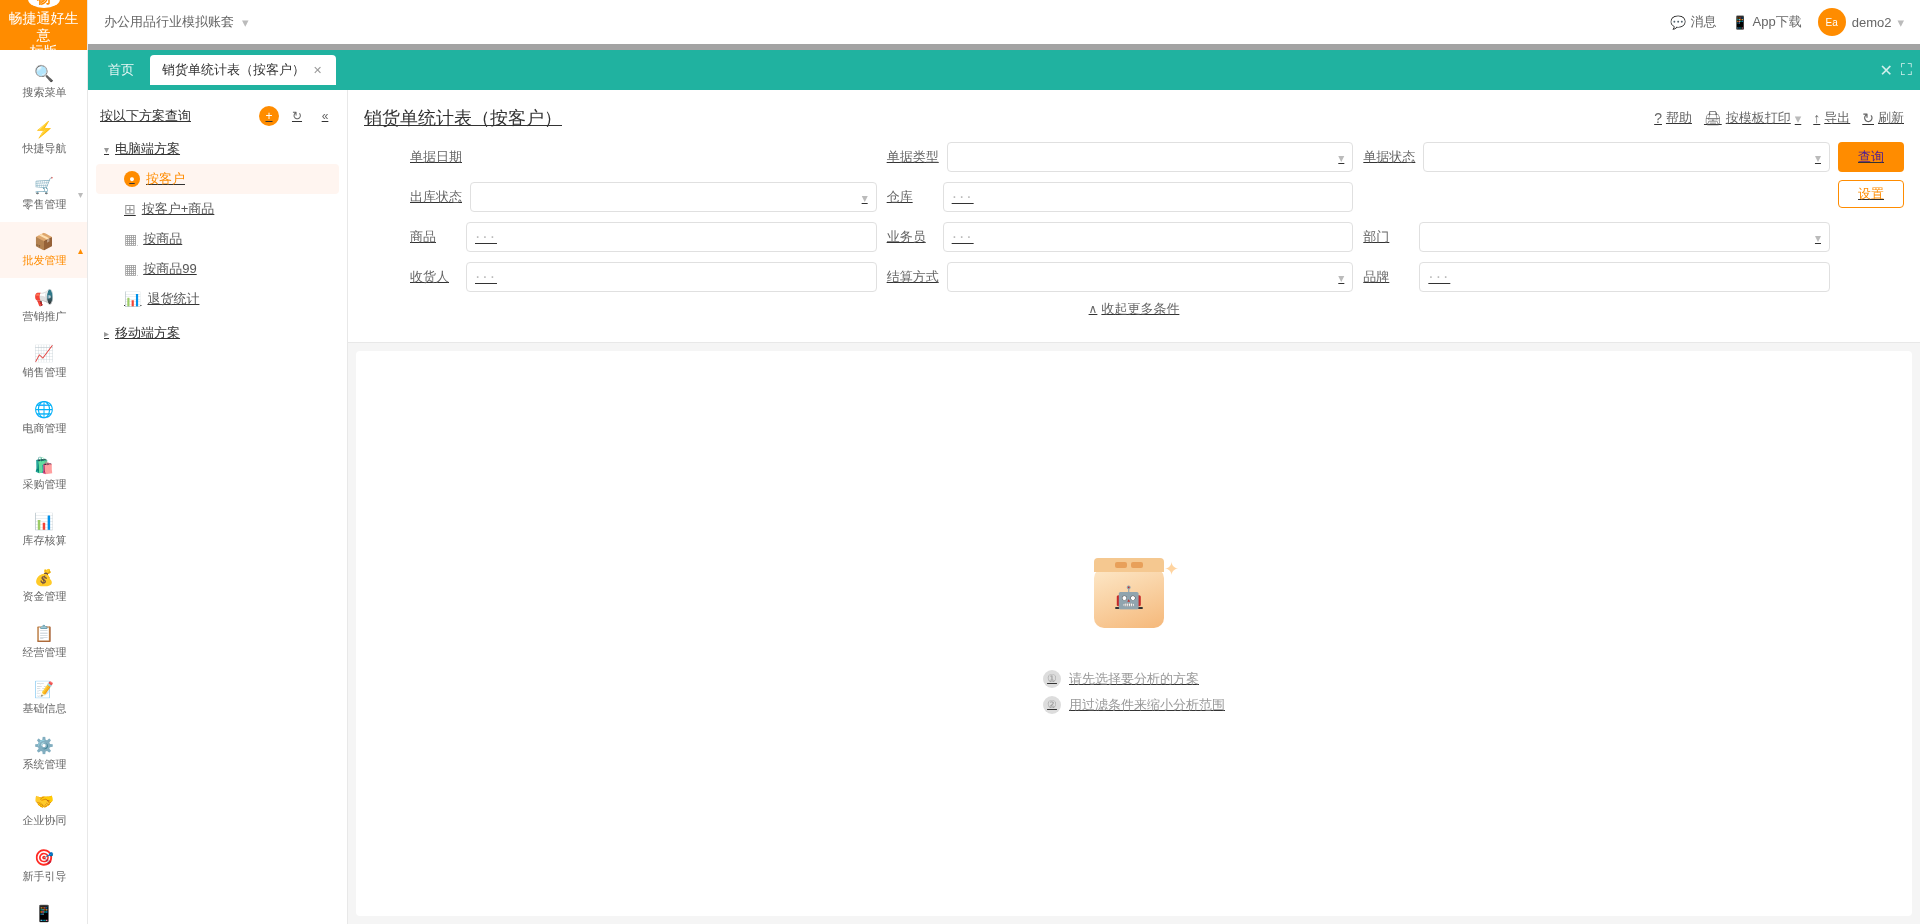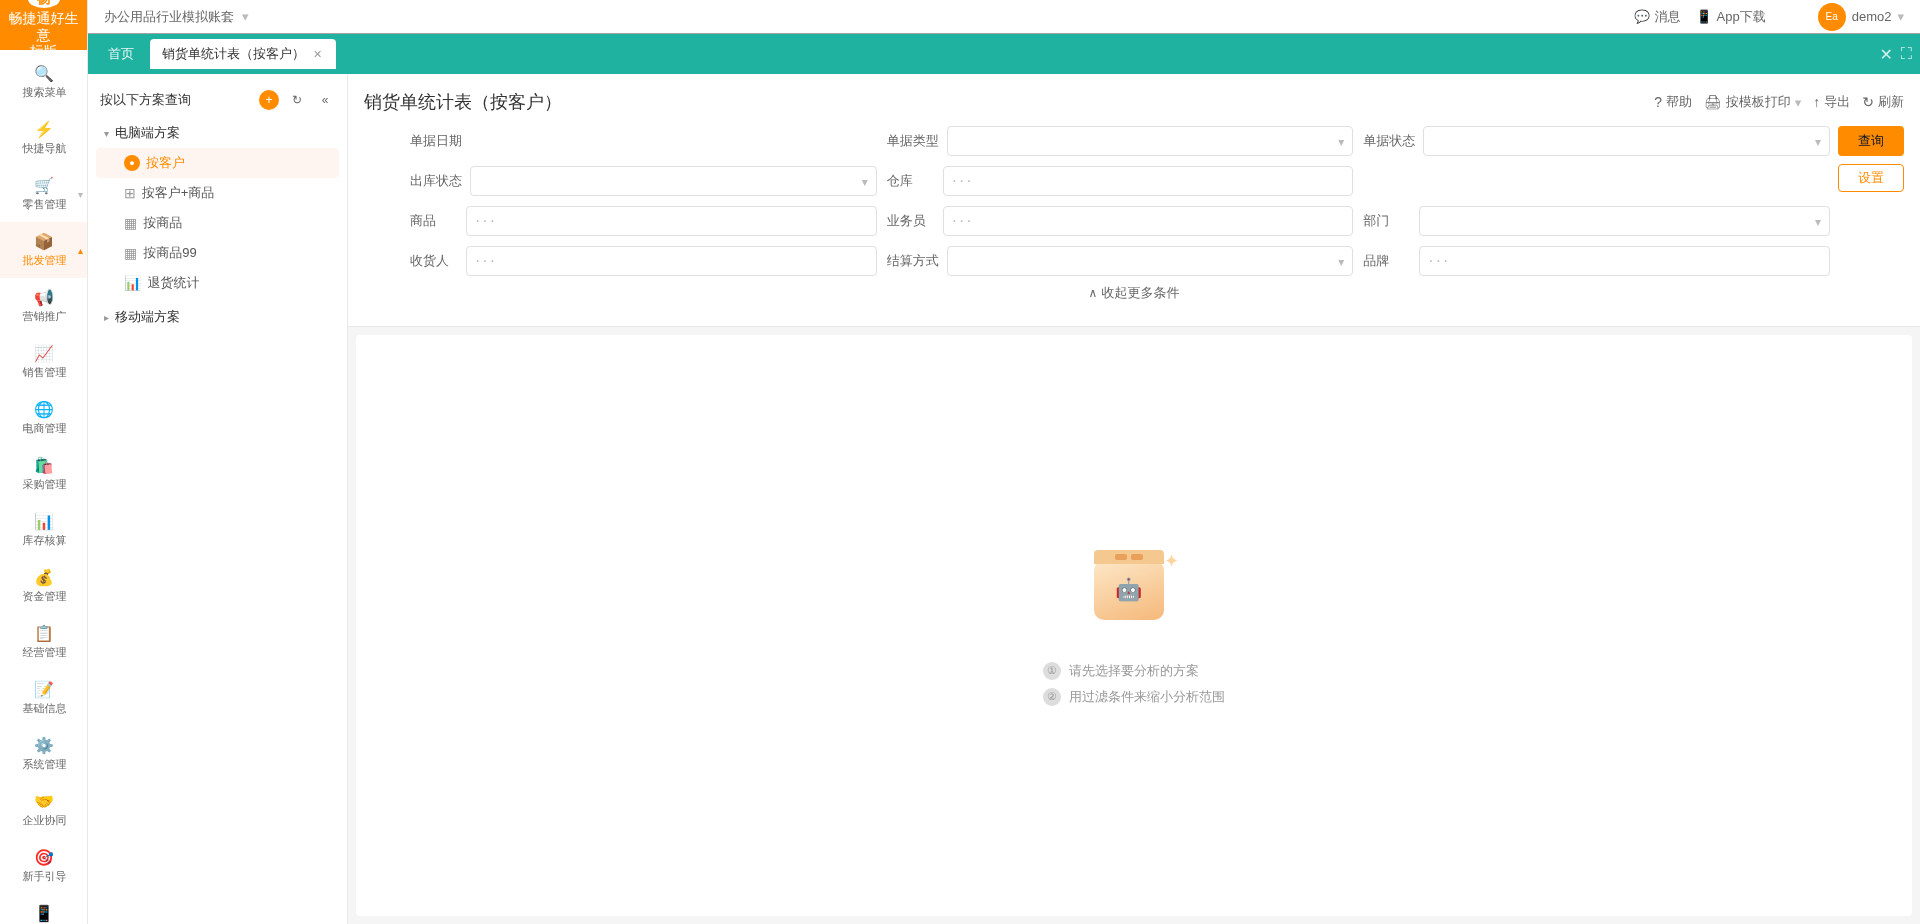--- a/index.html
+++ b/index.html
@@ -12,38 +12,38 @@
     .logo-text { font-size: 9px; color: #fff; margin-top: 2px; text-align: center; line-height: 1.2; }
     .sidebar-nav { width: 100%; display: flex; flex-direction: column; align-items: center; padding: 4px 0; flex: 1; overflow-y: auto; }
     .nav-item { width: 100%; display: flex; flex-direction: column; align-items: center; padding: 10px 4px; cursor: pointer; color: #666; font-size: 11px; border-left: 2px solid transparent; }
     .nav-item.active { color: #ff8c00; background: #fff5f0; }
     .nav-item .nav-icon { font-size: 16px; margin-bottom: 2px; }
 
     
     .main { flex: 1; display: flex; flex-direction: column; overflow: hidden; }
 
     
-    .top-header { height: 34px; background: #fff; border-bottom: 1px solid #a3a3a3; display: flex; align-items: center; padding: 0 16px; justify-content: space-between; flex-shrink: 0; }
+    .top-header { height: 50px; background: #fff; border-bottom: 6px solid #a3a3a3; display: flex; align-items: center; padding: 0 16px; justify-content: space-between; flex-shrink: 0; }
     .header-left { display: flex; align-items: center; gap: 8px; }
     .app-title { font-size: 13px; color: #666; }
     .header-right { display: flex; align-items: center; gap: 16px; }
     .header-btn { display: flex; align-items: center; gap: 4px; color: #666; font-size: 13px; cursor: pointer; }
     .avatar { width: 28px; height: 28px; border-radius: 50%; background: #ff8c00; display: flex; align-items: center; justify-content: center; color: #fff; font-size: 11px; overflow: hidden; }
 
     
     .tab-bar { height: 40px; background: #20b2a0; display: flex; align-items: center; padding: 0 8px; gap: 4px; flex-shrink: 0; }
     .tab { display: flex; align-items: center; gap: 6px; padding: 6px 12px; border-radius: 4px 4px 0 0; cursor: pointer; font-size: 13px; color: rgba(255,255,255,0.8); background: transparent; }
     .tab.active { background: #fff; color: #333; }
     .tab.home { color: rgba(255,255,255,0.9); }
     .tab-close { font-size: 11px; color: #999; cursor: pointer; padding: 0 2px; }
     .tab-bar-controls { margin-left: auto; display: flex; gap: 8px; }
     .tab-bar-ctrl { color: rgba(255,255,255,0.8); cursor: pointer; font-size: 16px; }
 
     
-    .content { flex: 1; display: flex; overflow: hidden; background: #f5f5f5; }
+    .content { flex: 1; display: flex; overflow: hidden; background: #f5f5f5; text-decoration: underline; }
 
     
     .scheme-panel { width: 260px; background: #fff; border-right: 1px solid #e8e8e8; flex-shrink: 0; overflow-y: auto; padding: 8px 0; }
     .scheme-header { display: flex; align-items: center; justify-content: space-between; padding: 8px 12px; font-size: 13px; color: #333; }
     .scheme-header-title { font-weight: 500; }
     .scheme-header-icons { display: flex; gap: 8px; }
     .icon-btn { width: 20px; height: 20px; border-radius: 50%; display: flex; align-items: center; justify-content: center; cursor: pointer; font-size: 12px; color: #666; }
     .icon-btn.orange { background: #ff8c00; color: #fff; }
     .scheme-tree { padding: 0 8px; }
     .tree-group { margin-bottom: 4px; }
@@ -58,21 +58,21 @@
     
     .right-panel { flex: 1; display: flex; flex-direction: column; overflow: hidden; }
 
     
     .filter-area { background: #fff; padding: 16px; border-bottom: 1px solid #e8e8e8; flex-shrink: 0; }
     .page-title-row { display: flex; align-items: center; justify-content: space-between; margin-bottom: 12px; }
     .page-title { font-size: 18px; font-weight: 500; color: #333; }
     .page-actions { display: flex; gap: 12px; align-items: center; }
     .action-link { display: flex; align-items: center; gap: 4px; color: #666; font-size: 13px; cursor: pointer; }
     .action-link .icon { font-size: 14px; }
-    .btn-primary { background: #ff8c00; color: #0f172a; border: none; padding: 6px 20px; border-radius: 4px; cursor: pointer; font-size: 13px; }
+    .btn-primary { background: #ff8c00; color: #4c1d95; border: none; padding: 6px 20px; border-radius: 4px; cursor: pointer; font-size: 13px; }
     .btn-setting { background: #fff; color: #ff8c00; border: 1px solid #ff8c00; padding: 4px 16px; border-radius: 4px; cursor: pointer; font-size: 13px; margin-top: 4px; width: 100%; }
     .filter-buttons { display: flex; flex-direction: column; gap: 4px; flex-shrink: 0; }
     .filter-row { display: flex; align-items: center; gap: 8px; }
     .filter-label { color: #666; font-size: 13px; white-space: nowrap; min-width: 48px; }
     .filter-field { flex: 1; border: 1px solid #e0e0e0; border-radius: 4px; padding: 5px 8px; font-size: 13px; display: flex; align-items: center; justify-content: space-between; cursor: pointer; background: #fff; min-height: 30px; color: #333; }
     .filter-field .placeholder { color: #bbb; }
     .filter-field .dots { color: #bbb; font-size: 16px; letter-spacing: 2px; }
     .date-filter { display: flex; align-items: center; gap: 4px; border: 1px solid #e0e0e0; border-radius: 4px; padding: 4px 6px; cursor: pointer; background: #fff; }
     .date-btn { padding: 2px 6px; border-radius: 3px; font-size: 12px; cursor: pointer; color: #666; }
     .date-btn.active { background: #ff8c00; color: #fff; border-radius: 3px; }
@@ -183,21 +183,21 @@
     </div>
     <div class="header-right">
       <div class="header-btn">
         <span>💬</span>
         <span>消息</span>
       </div>
       <div class="header-btn">
         <span>📱</span>
         <span>App下载</span>
       </div>
-      <div class="header-btn" style="gap:6px;margin-left:36px;">
+      <div class="header-btn" style="gap:6px;">
         <div class="avatar">
           <span style="font-size:10px; color:#fff;">Ea</span>
         </div>
         <span>demo2</span>
         <span style="color:#bbb;">▾</span>
       </div>
     </div>
   </div>
 
   <div class="tab-bar">

